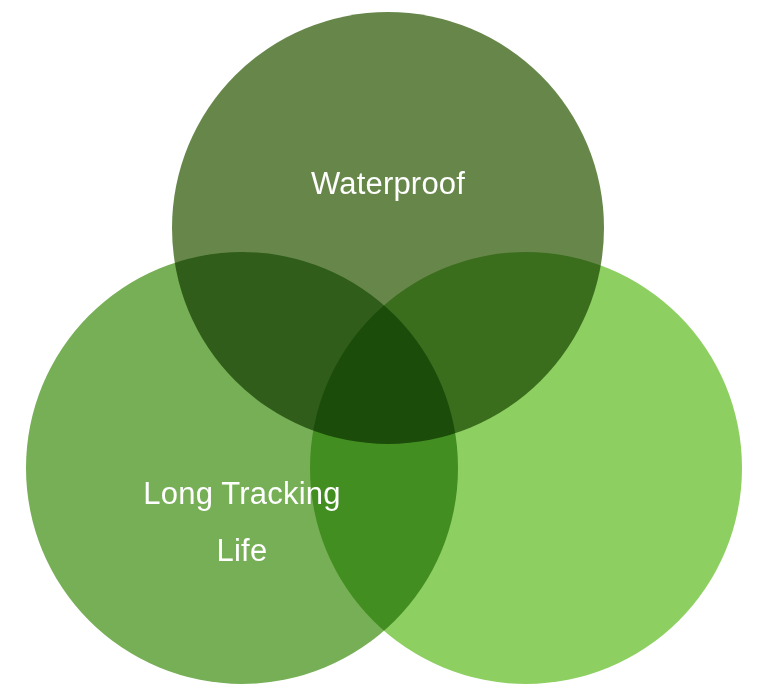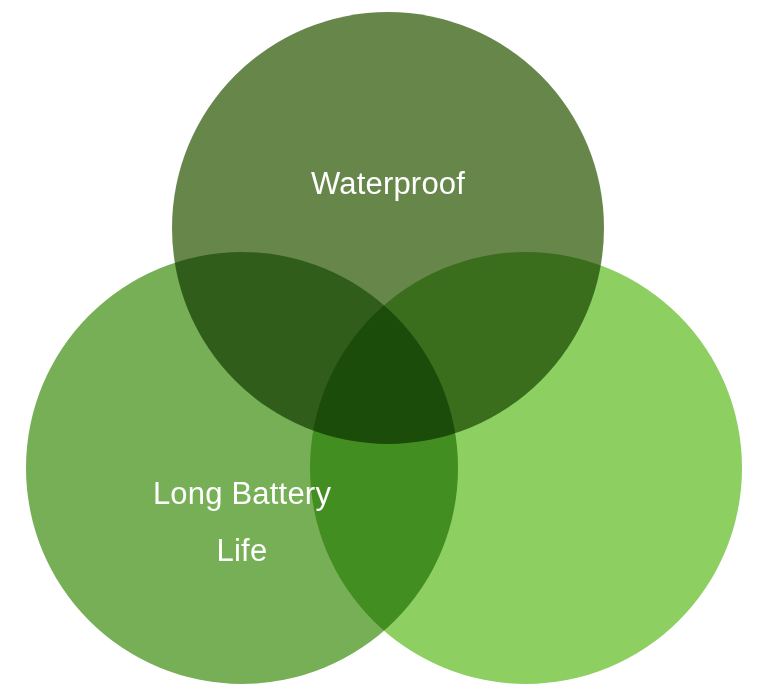--- a/index.html
+++ b/index.html
@@ -66,17 +66,17 @@
     <rect x="0" y="0" width="768" height="698" fill="#ffffff"></rect>
     <g style="mix-blend-mode: multiply;">
       <circle cx="388" cy="228" r="216" fill="#67874a" style="mix-blend-mode: multiply;"></circle>
       <circle cx="242" cy="468" r="216" fill="#76af55" style="mix-blend-mode: multiply;"></circle>
       <circle cx="526" cy="468" r="216" fill="#8ecf62" style="mix-blend-mode: multiply;"></circle>
     </g>
   </svg>
 
   <div class="venn-label" id="label-waterproof" style="color: rgb(255, 255, 255);">Waterproof</div>
 
-  <div class="venn-label" id="label-battery" style="color: rgb(255, 255, 255);">Long Battery
+  <div class="venn-label" id="label-battery" style="color: rgb(255, 255, 255);">Long Tracking
 Life</div>
 
 
 </div>
 
 </body></html>

